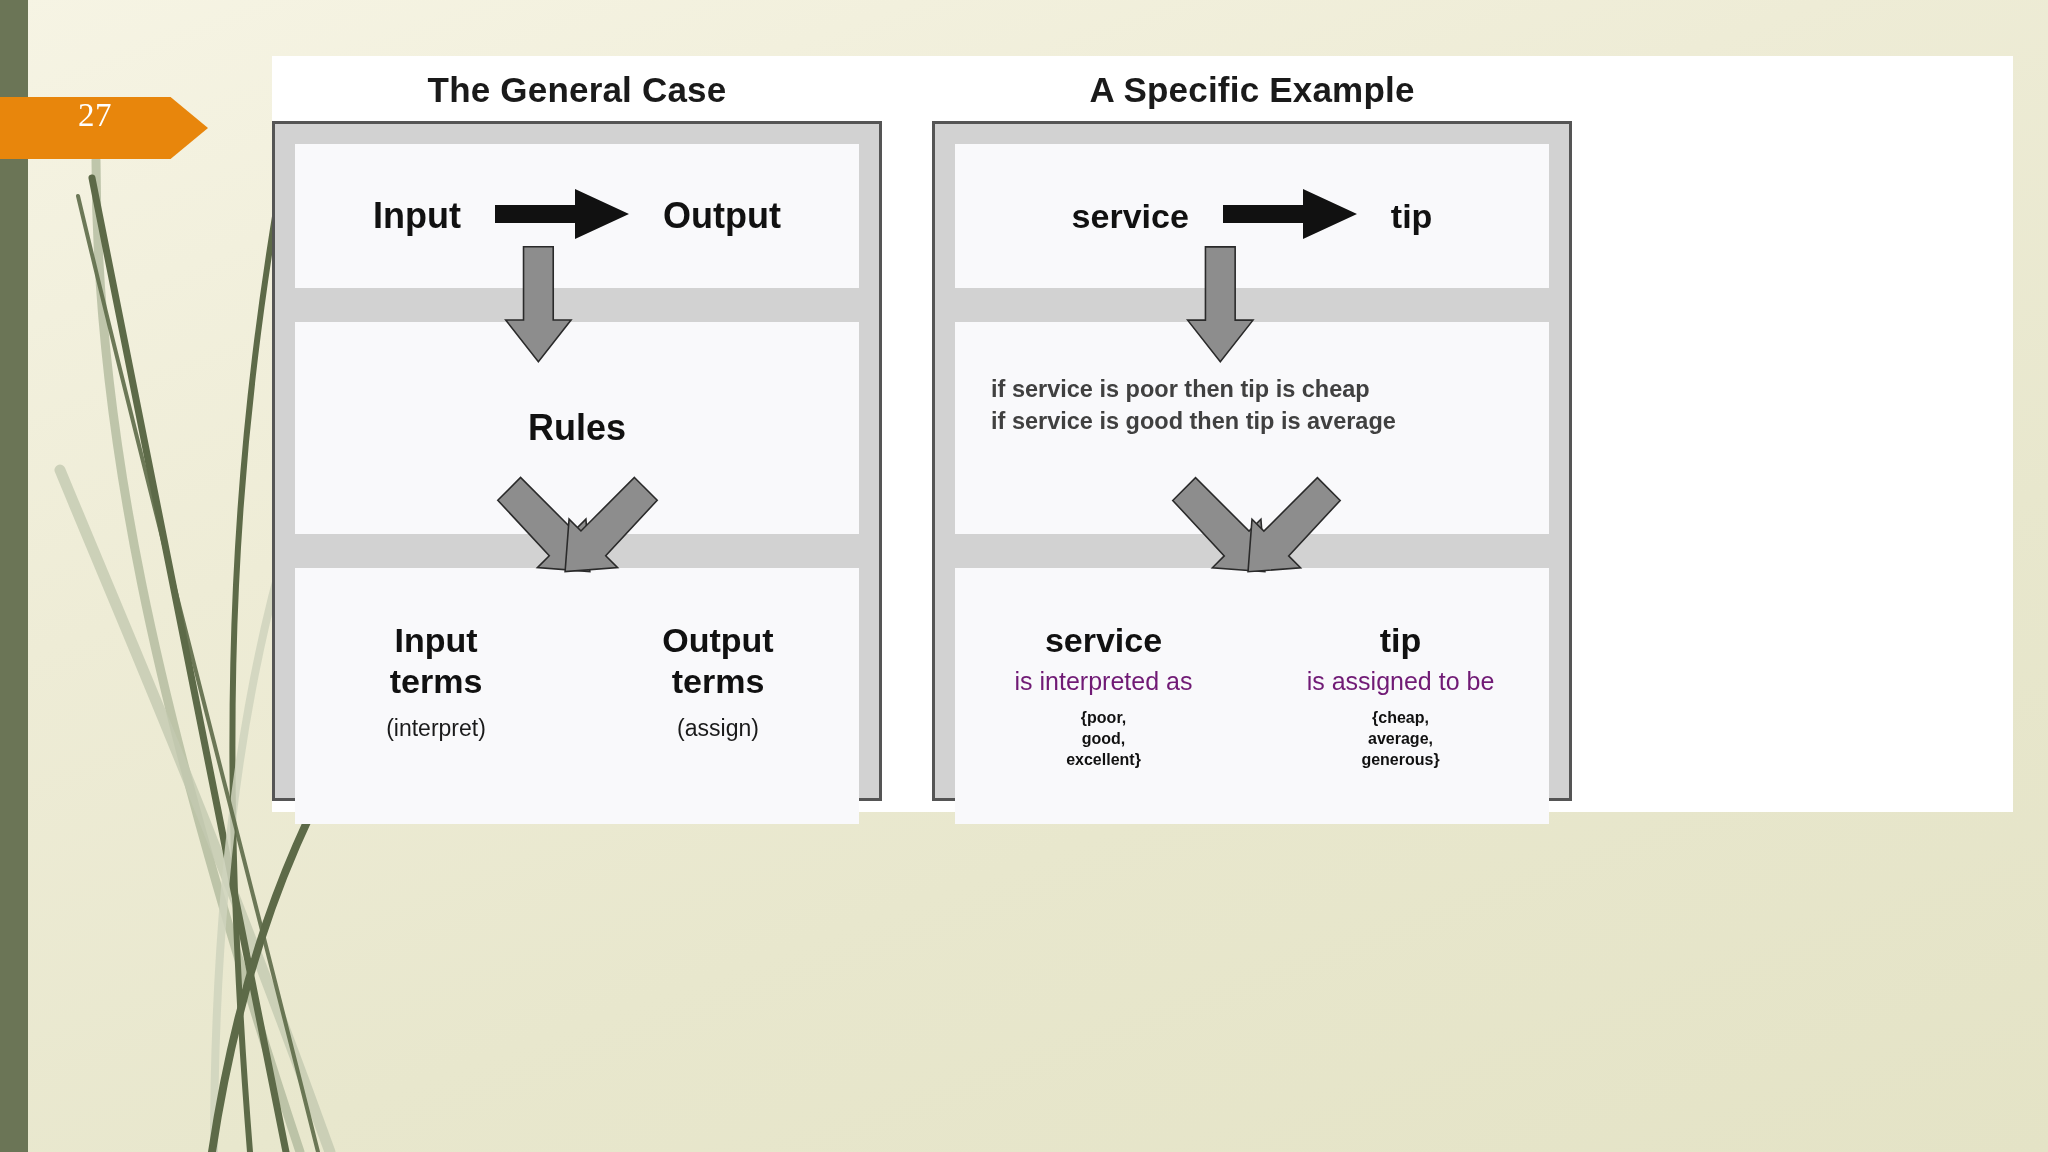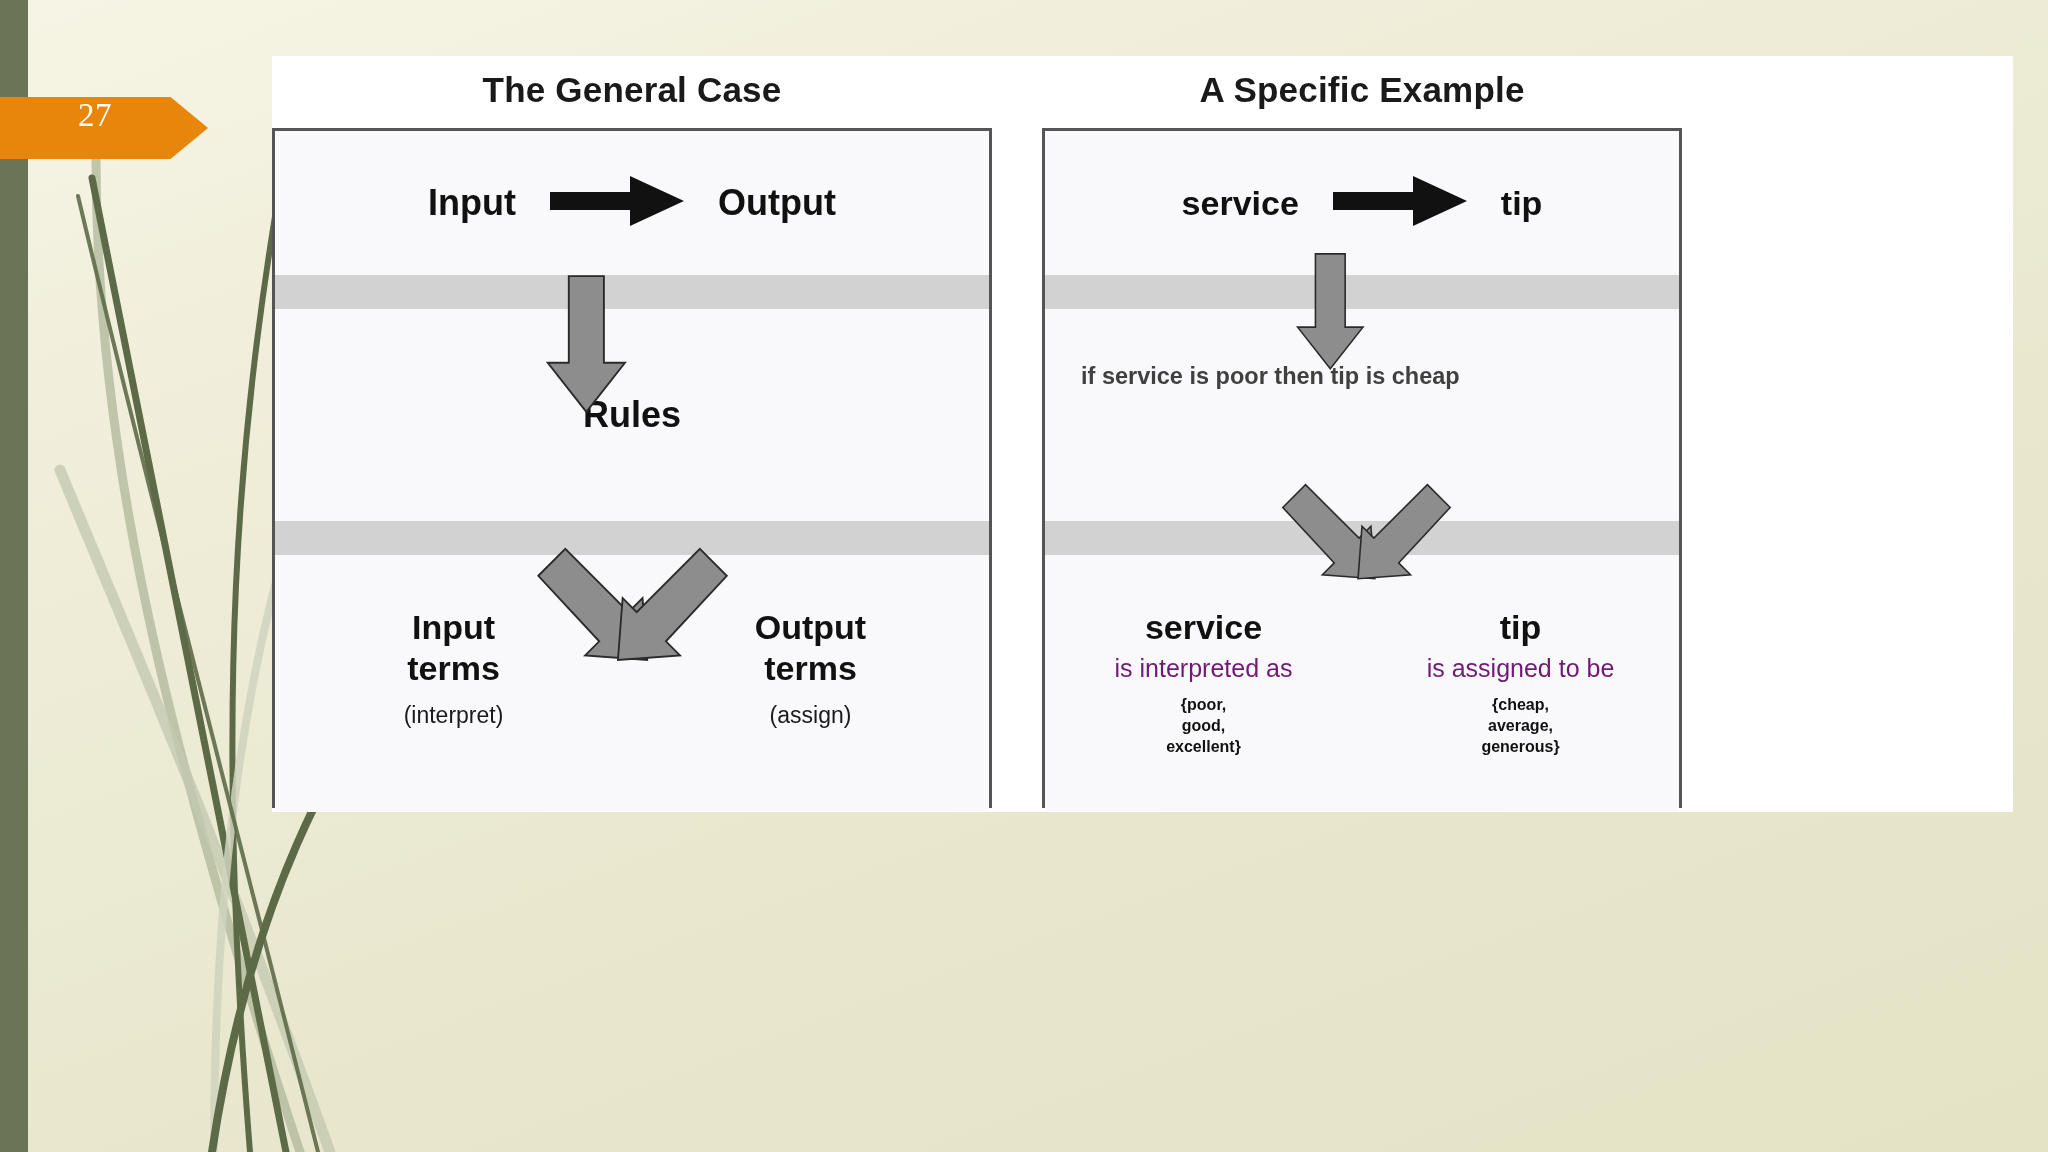--- a/index.html
+++ b/index.html
@@ -69,39 +69,40 @@
 
   .columns {
     position: absolute;
     inset: 0;
     display: flex;
   }
   .col {
     position: relative;
     height: 100%;
   }
-  .col-left  { width: 720px; margin-left: 0px; }
+  .col-left  { width: 610px; margin-left: 0px; }
   .col-gap   { width: 36px; }
   .col-right { width: 640px; margin-left: 14px; }
 
   .col-title {
     text-align: center;
     font-size: 35px;
     font-weight: bold;
     color: #1a1a1a;
     padding-top: 14px;
     letter-spacing: 0.2px;
   }
 
   
   .panel {
     position: relative;
-    margin-top: 18px;
+    margin-top: 11px;
     border: 3px solid #555555;
     background: #d2d2d2;
+    padding: 20px;
     box-sizing: border-box;
   }
   .panel-left  { height: 680px; }
   .panel-right { height: 680px; }
 
   .cell {
     background: #f9f9fb;
     box-sizing: border-box;
     position: relative;
   }
@@ -311,20 +312,21 @@
               </span>
               <span class="io-term small">tip</span>
             </div>
           </div>
 
           <div class="gap-1"></div>
 
           <div class="cell cell-2">
             <div class="rules-list">
               <div>if service is poor then tip is cheap</div>
+              <div>if service is good then tip is average</div>
             </div>
           </div>
 
           <div class="gap-2"></div>
 
           <div class="cell cell-3">
             <div class="terms-row">
               <div class="term-block">
                 <div class="term-head">service</div>
                 <div class="term-sub">is interpreted as</div>

